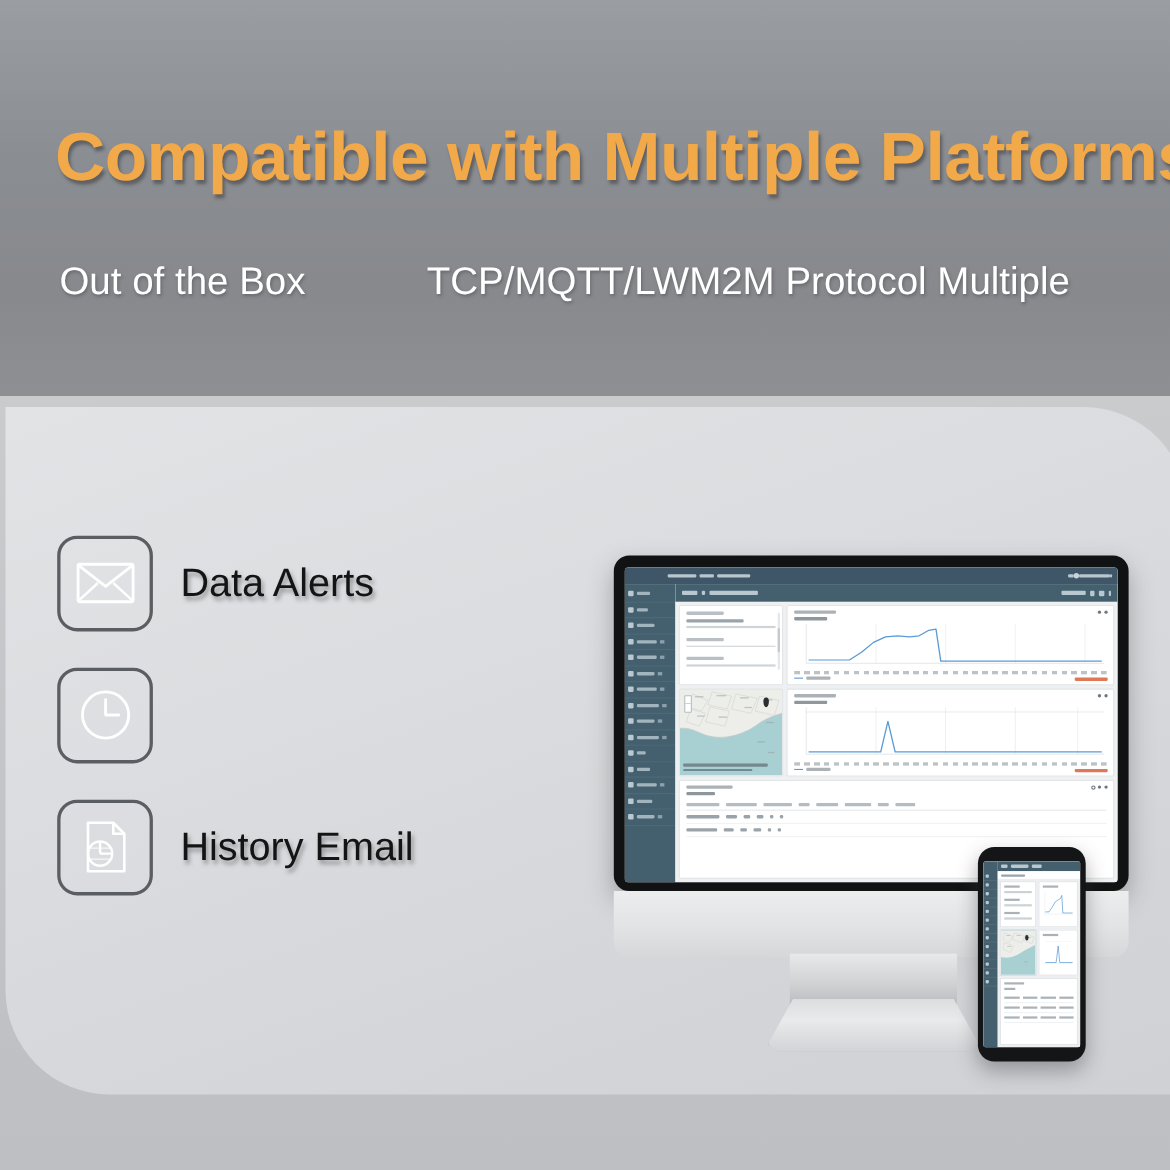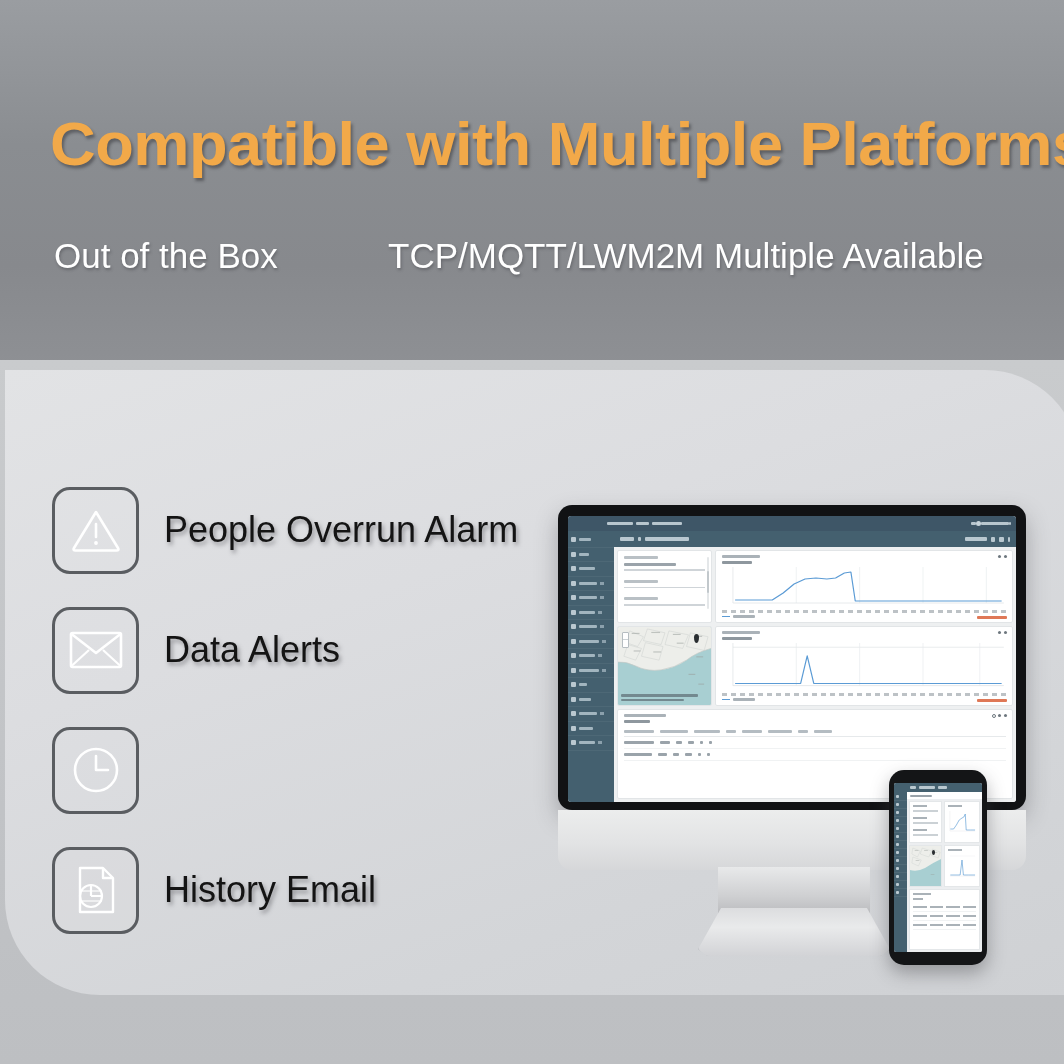--- a/index.html
+++ b/index.html
@@ -201,34 +201,24 @@
 </style>
 </head>
 <body>
 
 <div class="bg-top"></div>
 <div class="bg-bottom"></div>
 <div class="panel"></div>
 
 <div class="headline">Compatible with Multiple Platforms</div>
 <div class="subline sub-left">Out of the Box</div>
-<div class="subline sub-right">TCP/MQTT/LWM2M Multiple Available</div>
+<div class="subline sub-right">TCP/MQTT/LWM2M Protocol Multiple</div>
 
 <div class="features">
 
-  <div class="feature">
-    <div class="feat-icon">
-      <svg width="52" height="48" viewBox="0 0 52 48">
-        <path d="M26 6 L48 42 Q49.5 44.5 46.5 44.5 L5.5 44.5 Q2.5 44.5 4 42 Z" fill="none" stroke="#ffffff" stroke-width="2.6" stroke-linejoin="round"></path>
-        <line x1="26" y1="18" x2="26" y2="31" stroke="#ffffff" stroke-width="2.6" stroke-linecap="round"></line>
-        <circle cx="26" cy="37" r="1.9" fill="#ffffff"></circle>
-      </svg>
-    </div>
-    <div class="feat-label">People Overrun Alarm</div>
-  </div>
 
   <div class="feature">
     <div class="feat-icon">
       <svg width="54" height="40" viewBox="0 0 54 40">
         <rect x="2" y="3" width="50" height="34" rx="1.5" fill="none" stroke="#ffffff" stroke-width="2.6"></rect>
         <path d="M2.5 4 L27 23 L51.5 4" fill="none" stroke="#ffffff" stroke-width="2.6" stroke-linejoin="round"></path>
         <path d="M2.5 36 L20 20 M51.5 36 L34 20" fill="none" stroke="#ffffff" stroke-width="2.2"></path>
       </svg>
     </div>
     <div class="feat-label">Data Alerts</div>

